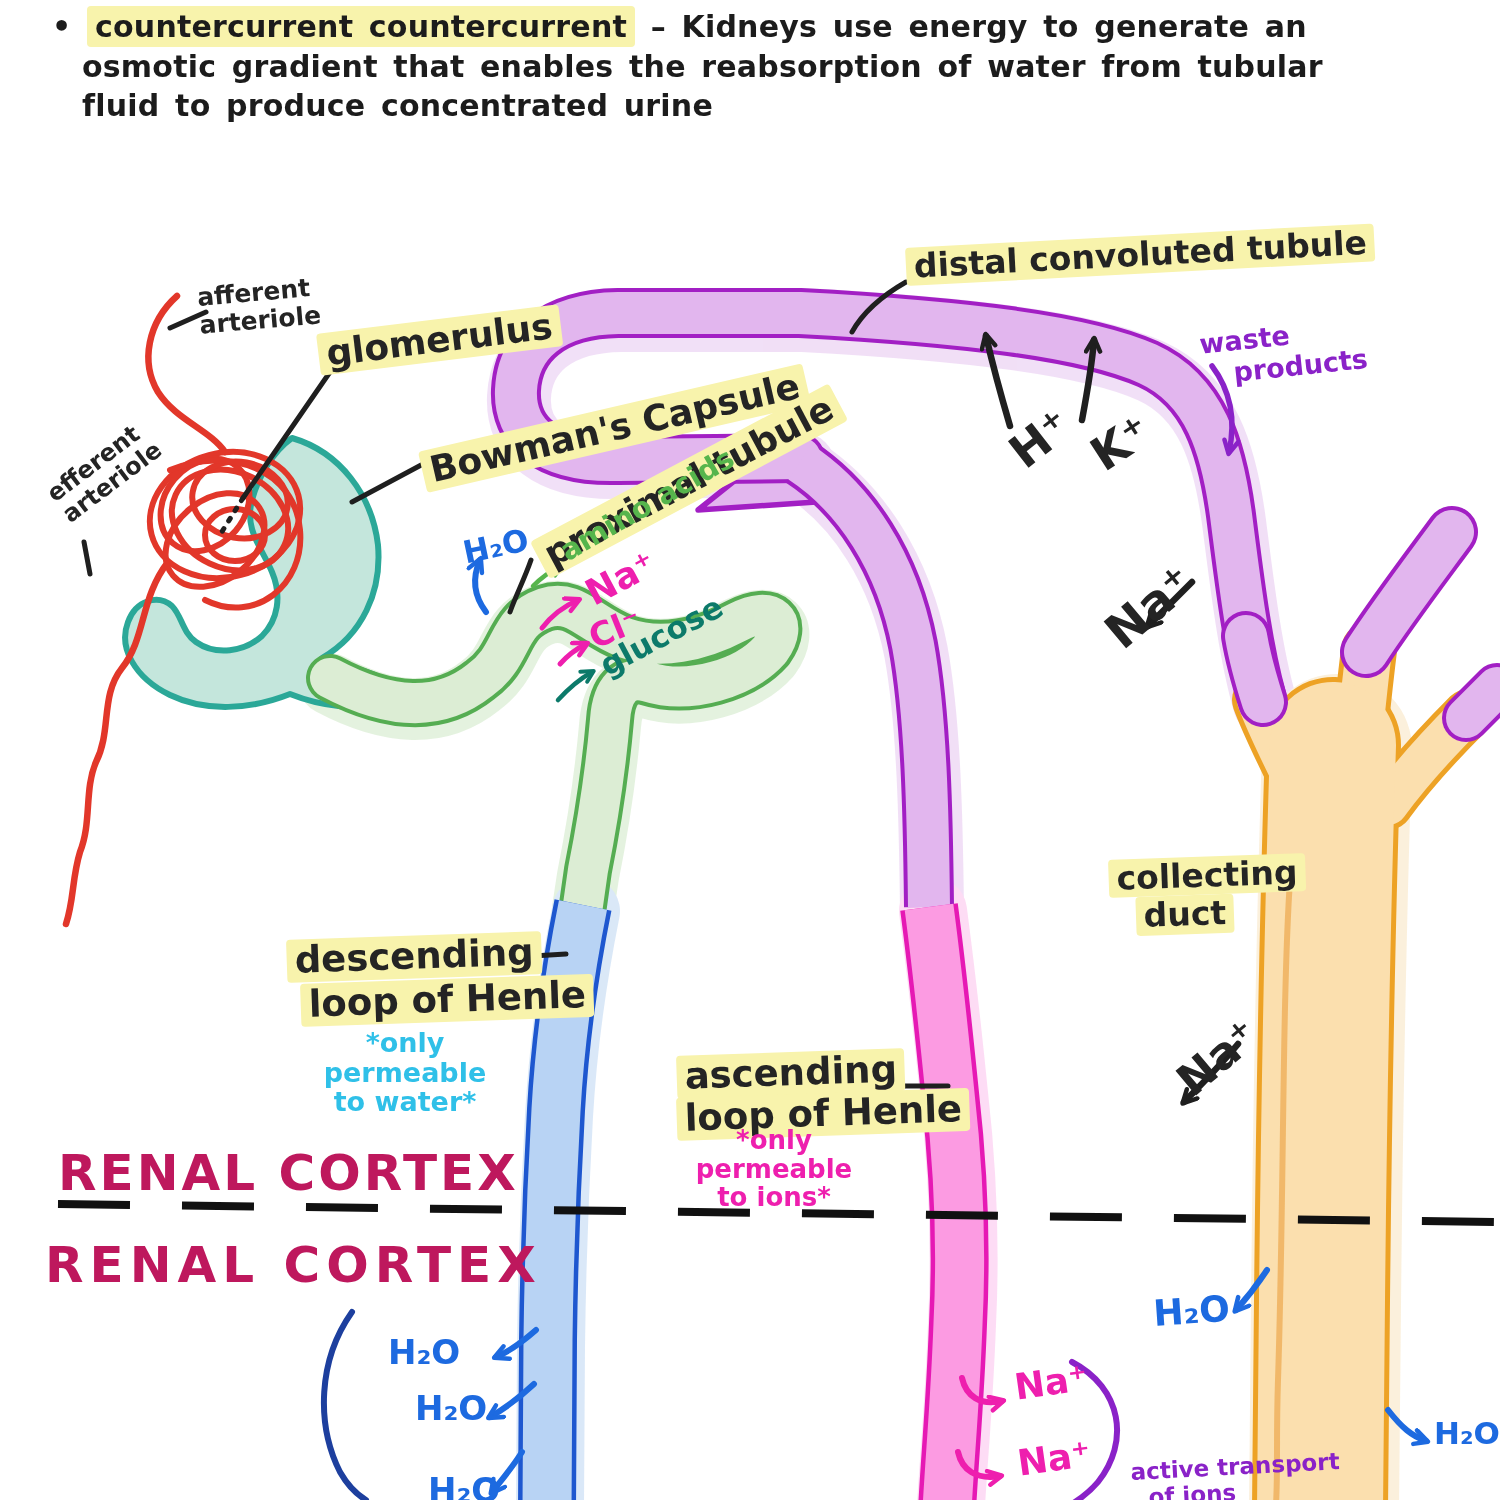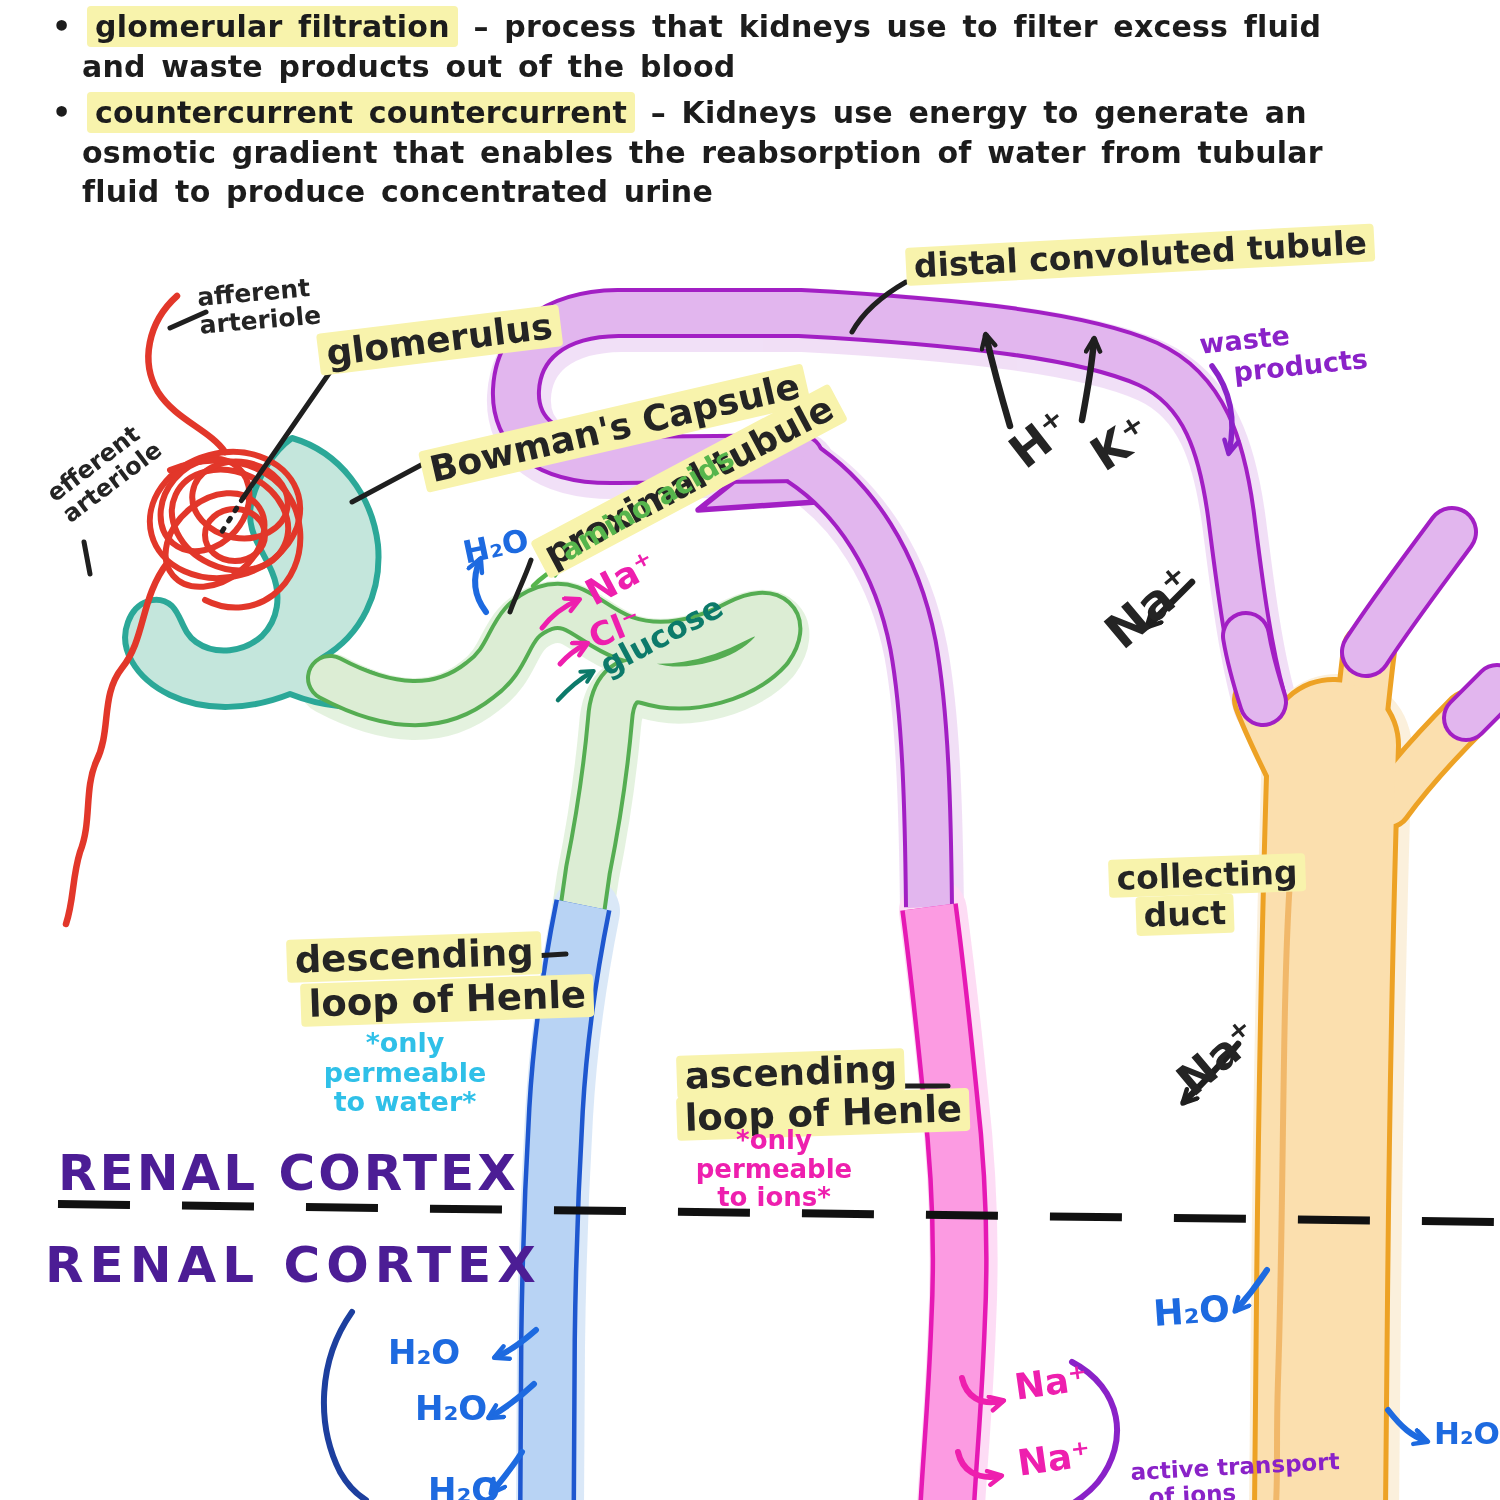--- a/index.html
+++ b/index.html
@@ -6,21 +6,21 @@
   .page{position:relative;width:1500px;height:1500px;background:#ffffff;overflow:hidden;
         font-family:"DejaVu Sans",sans-serif;color:#242424;}
   .art{position:absolute;left:0;top:0;width:1500px;height:1500px;}
   .notes{position:absolute;left:52px;top:6px;width:1400px;font-size:30px;line-height:39px;
          font-weight:600;letter-spacing:.2px;word-spacing:5px;color:#1c1c1c;}
   .bullet{padding-left:30px;text-indent:-30px;margin-bottom:6px;}
   .bullet .def{white-space:pre-line;}
   .hl{background:#f8f3ac;padding:1px 8px;border-radius:4px;display:inline-block;text-indent:0;}
   .lbl{position:absolute;transform-origin:left top;white-space:pre-line;line-height:1.1;
        font-weight:600;color:#242424;}
-  .c-red{color:#4c1d95;}
+  .c-red{color:#be185d;}
   .c-blue{color:#1d6ae0;}
   .c-cyan{color:#2fc0e8;}
   .c-mag{color:#ee1fae;}
   .c-pur{color:#8a22c8;}
   .c-grn{color:#56b54c;}
   .c-teal{color:#0c7a6a;}
   .ctr{text-align:center;}
 </style>
 </head>
 <body>
@@ -167,22 +167,20 @@
     </g>
     <path d="M1072,1362 C1122,1388 1130,1442 1098,1482 C1088,1494 1078,1500 1072,1504" stroke="#8a22c8" stroke-width="6"></path>
 
     <g stroke="#1d6ae0" stroke-width="6">
       <path d="M1267,1270 C1255,1288 1245,1300 1236,1310" marker-end="url(#mBlue)"></path>
       <path d="M1388,1410 C1402,1428 1412,1436 1426,1441" marker-end="url(#mBlue)"></path>
     </g>
   </svg>
 
   <div class="notes">
-    <div class="bullet"><span>•</span> <span class="hl">glomerular filtration</span> <span class="def">– process that kidneys use to filter excess fluid
-and waste products out of the blood</span></div>
     <div class="bullet"><span>•</span> <span class="hl">countercurrent countercurrent</span> <span class="def">– Kidneys use energy to generate an
 osmotic gradient that enables the reabsorption of water from tubular
 fluid to produce concentrated urine</span></div>
   </div>
 
   <div class="lbl" style="left:196px;top:284px;font-size:25px;transform:rotate(-5deg);">afferent
 arteriole</div>
   <div class="lbl" style="left:42px;top:486px;font-size:24px;transform:rotate(-37deg);">efferent
 arteriole</div>
   <div class="lbl hl" style="left:316px;top:334px;font-size:36px;transform:rotate(-7deg);">glomerulus</div>

